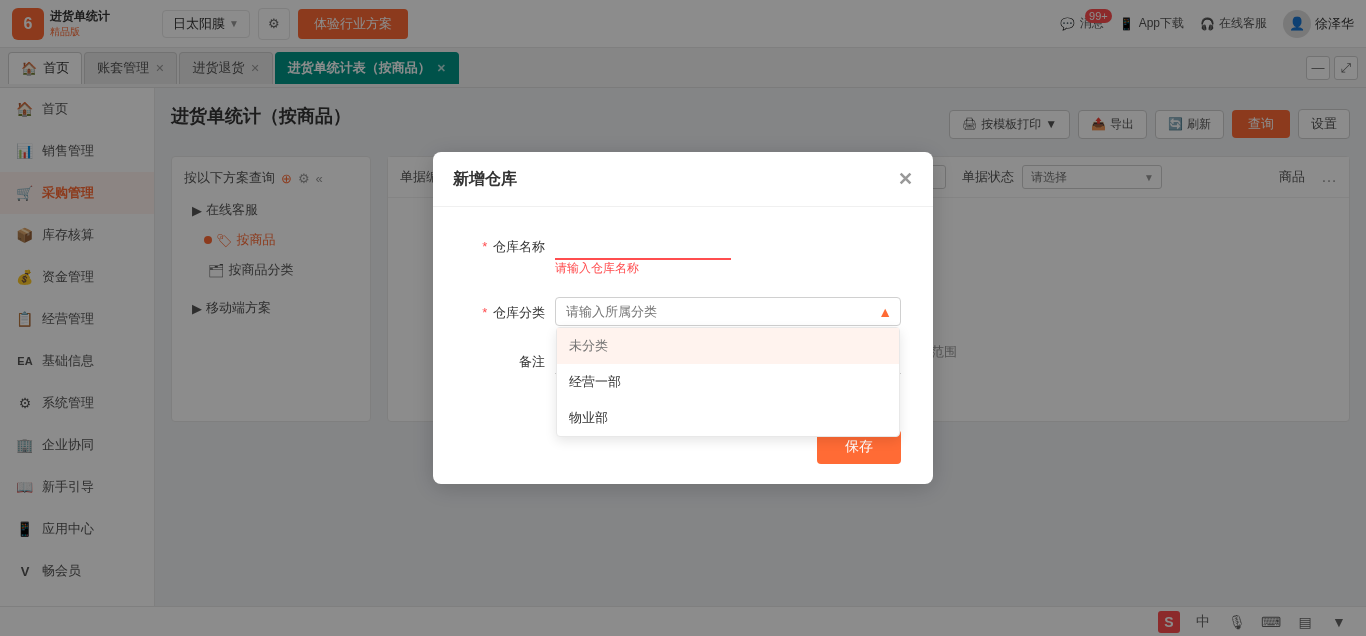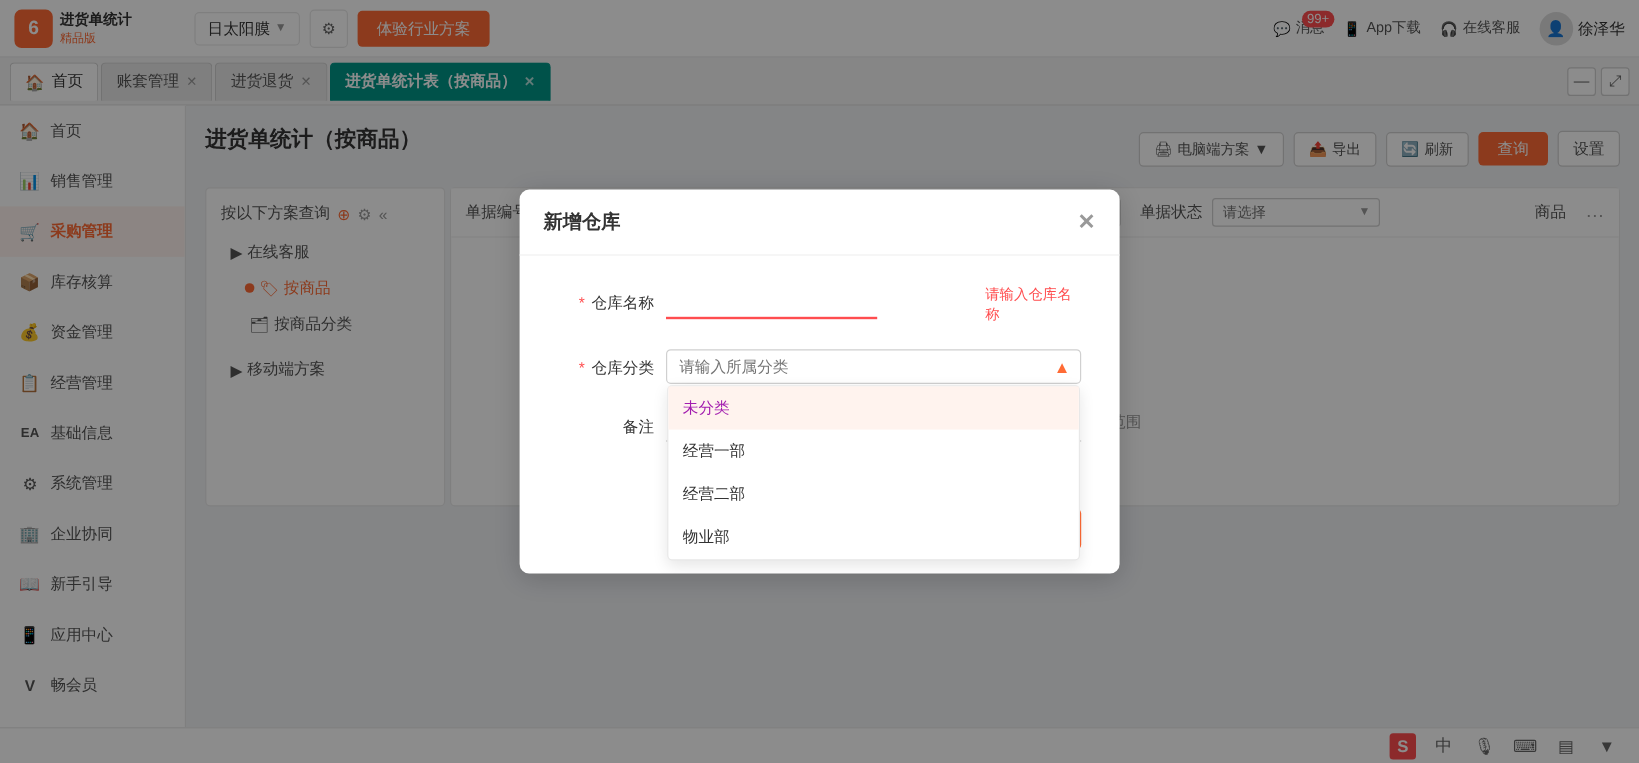--- a/index.html
+++ b/index.html
@@ -122,21 +122,21 @@
       padding: 16px;
       overflow: auto;
       position: relative;
     }
     .page-title { font-size: 18px; font-weight: bold; color: #333; margin-bottom: 16px; }
     .btn-outline { border: 1px solid #d0d0d0; background: #fff; padding: 5px 12px; border-radius: 4px; cursor: pointer; font-size: 12px; color: #555; display: flex; align-items: center; gap: 4px; }
     .btn-primary { background: #ff6b35; color: #fff; border: none; padding: 5px 16px; border-radius: 4px; cursor: pointer; font-size: 13px; }
     .btn-default { border: 1px solid #d0d0d0; background: #fff; padding: 5px 12px; border-radius: 4px; cursor: pointer; font-size: 13px; color: #555; }
 
     
-    .split-layout { display: flex; gap: 4px; }
+    .split-layout { display: flex; gap: 16px; }
     .left-panel { width: 200px; background: #fff; border-radius: 4px; padding: 12px; border: 1px solid #e8e8e8; }
     .right-panel { flex: 1; }
     .panel-header { font-size: 13px; color: #555; margin-bottom: 8px; display: flex; align-items: center; gap: 6px; }
     .panel-section { margin-bottom: 8px; }
     .scheme-item { padding: 6px 8px; cursor: pointer; color: #555; border-radius: 3px; display: flex; align-items: center; gap: 4px; }
     .scheme-item.active { color: #ff6b35; }
     .scheme-dot { width: 8px; height: 8px; border-radius: 50%; background: #ff6b35; display: inline-block; }
 
     
     .table-container { background: #fff; border: 1px solid #e8e8e8; border-radius: 4px; }
@@ -204,21 +204,21 @@
     
     .dropdown-list {
       position: absolute; top: calc(100% + 2px); left: 0; width: 100%;
       background: #fff; border: 1px solid #e8e8e8;
       border-radius: 4px; box-shadow: 0 4px 12px rgba(0,0,0,0.1);
       z-index: 2000;
     }
     .dropdown-item {
       padding: 9px 12px; cursor: pointer; font-size: 13px; color: #333;
     }
-    .dropdown-item.selected { background: #fff3ee; color: #a21caf; }
+    .dropdown-item.selected { background: #fff3ee; color: #737373; }
     .modal-footer {
       padding: 12px 32px 20px;
       display: flex; justify-content: flex-end; gap: 10px;
     }
     .btn-save {
       background: #ff6b35; color: #fff; border: none;
       padding: 8px 28px; border-radius: 4px; cursor: pointer; font-size: 14px;
     }
     .note-input {
       flex: 1; border: none; border-bottom: 1px solid #d0d0d0;
@@ -356,21 +356,21 @@
     <div style="height:40px;"></div>
   </div>
 
   <div class="content-area">
 
     <div style="display:flex;align-items:center;justify-content:space-between;margin-bottom:12px;">
       <h2 class="page-title">进货单统计（按商品）</h2>
       <div style="display:flex;gap:8px;align-items:center;">
         <button class="btn-outline">
           <span>🖨</span>
-          <span>电脑端方案</span>
+          <span>按模板打印</span>
           <span>▼</span>
         </button>
         <button class="btn-outline">
           <span>📤</span>
           <span>导出</span>
         </button>
         <button class="btn-outline">
           <span>🔄</span>
           <span>刷新</span>
         </button>
@@ -447,21 +447,21 @@
 
 <div class="modal-overlay">
   <div class="modal">
     <div class="modal-header">
       <span>新增仓库</span>
       <span class="modal-close">✕</span>
     </div>
     <div class="modal-body">
 
 
-      <div class="form-row" style="flex-direction:row;gap:0;">
+      <div class="form-row" style="flex-direction:column;gap:0;">
         <div style="display:flex;gap:10px;align-items:flex-start;">
           <div class="form-label">
             <span class="required">*</span>
             <span>仓库名称</span>
           </div>
           <div class="form-input-wrapper">
             <input class="form-input error" placeholder="" style="border-bottom: 2px solid rgb(255, 77, 79);">
           </div>
         </div>
         <div style="margin-left:90px;color:#ff4d4f;font-size:12px;">请输入仓库名称</div>
@@ -472,21 +472,20 @@
           <span class="required">*</span>
           <span>仓库分类</span>
         </div>
         <div class="category-input-wrapper">
           <input class="category-input" placeholder="请输入所属分类" style="">
           <span class="category-arrow">▲</span>
           
           <div class="dropdown-list">
             <div class="dropdown-item selected">未分类</div>
             <div class="dropdown-item">经营一部</div>
-            <div class="dropdown-item">经营二部</div>
             <div class="dropdown-item">物业部</div>
           </div>
         </div>
       </div>
 
       <div class="form-row">
         <div class="form-label">
           <span>备注</span>
         </div>
         <input class="note-input" style="">

